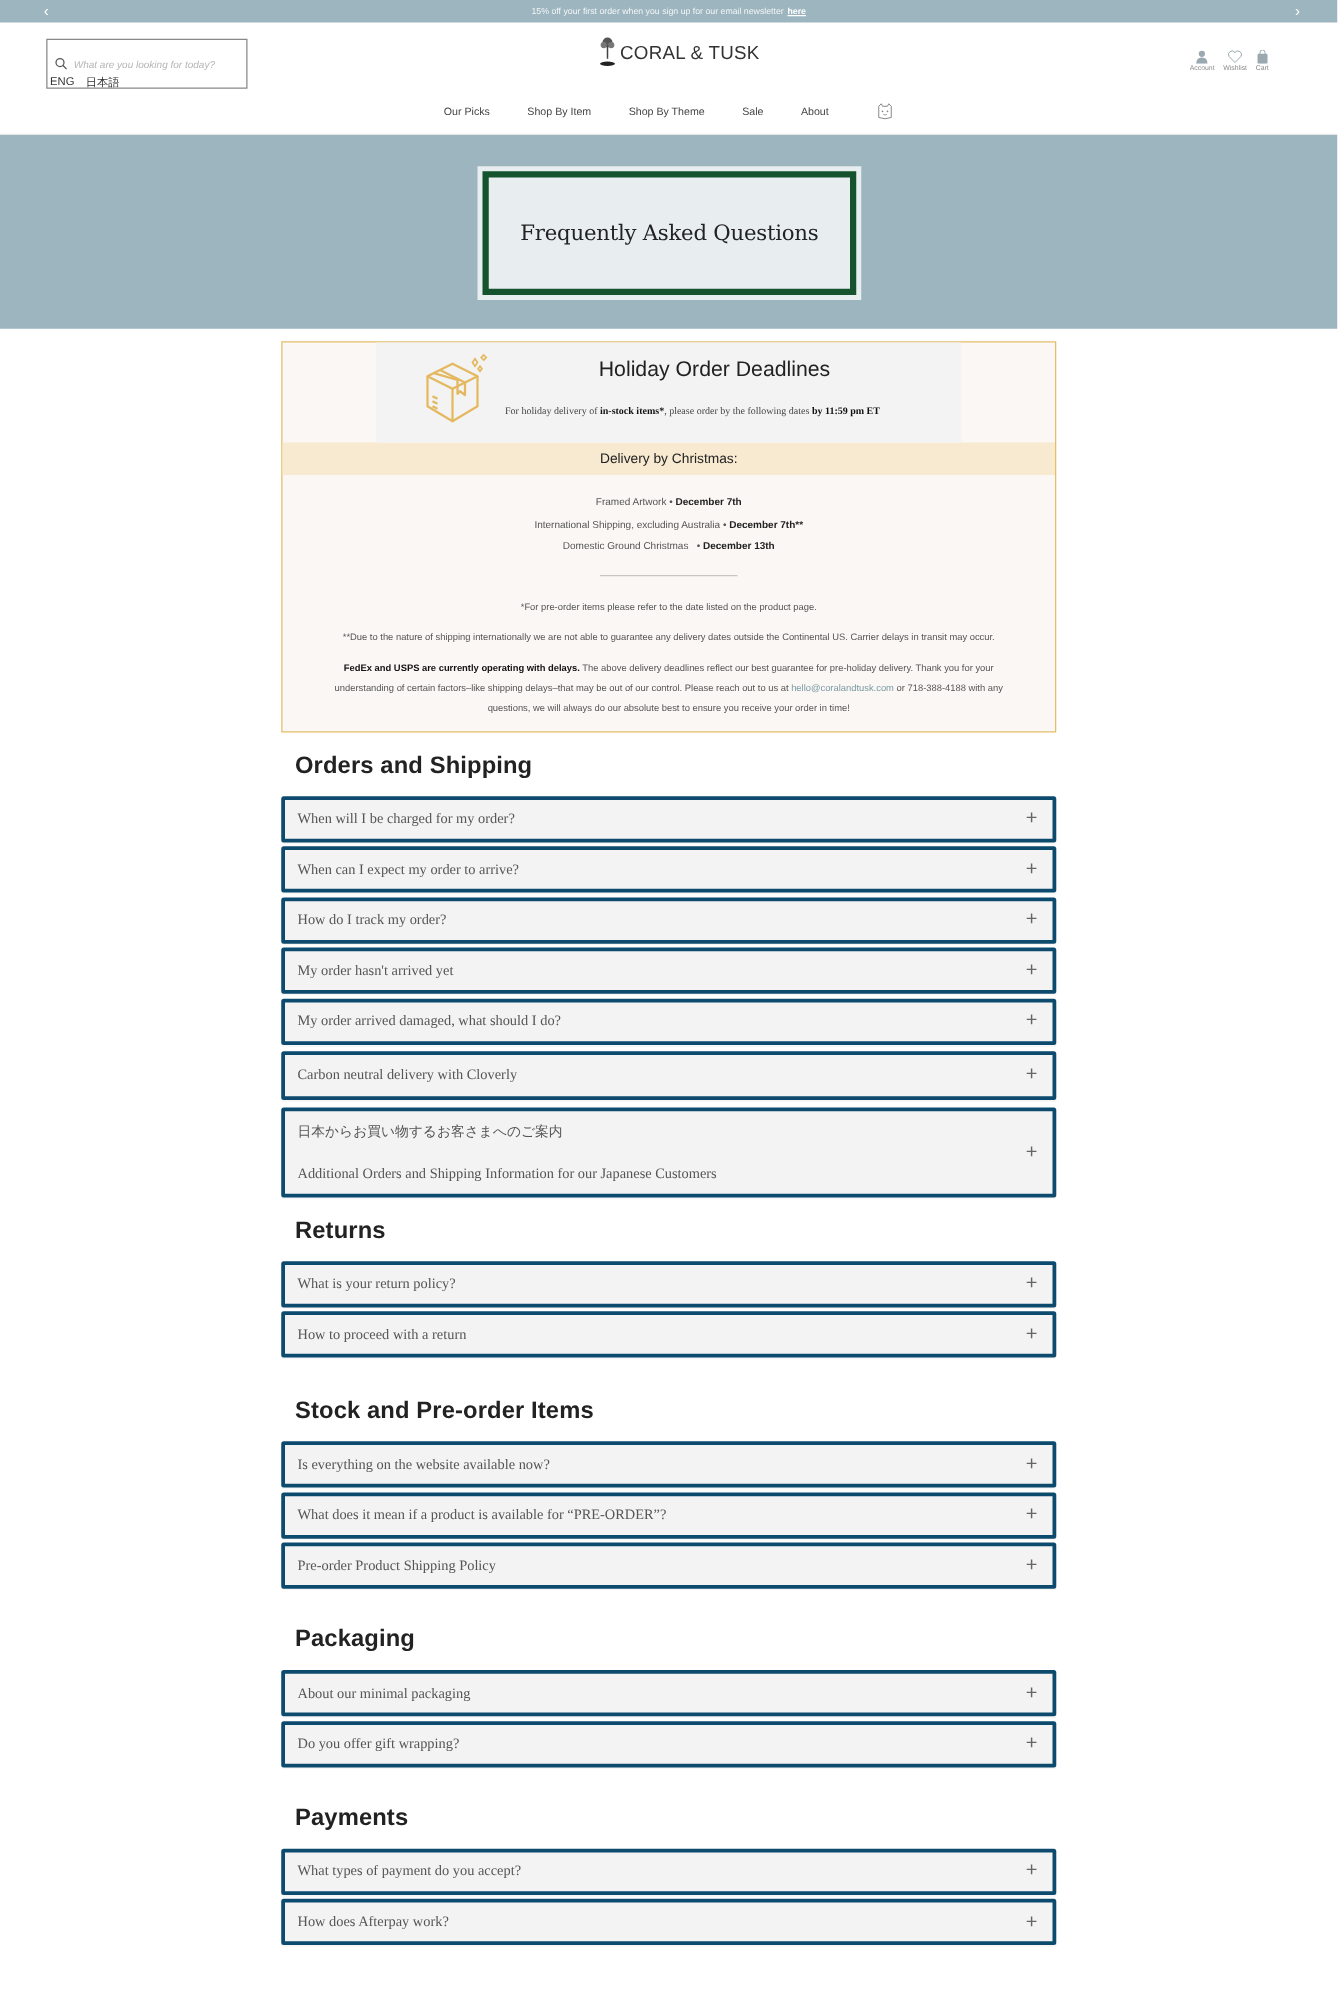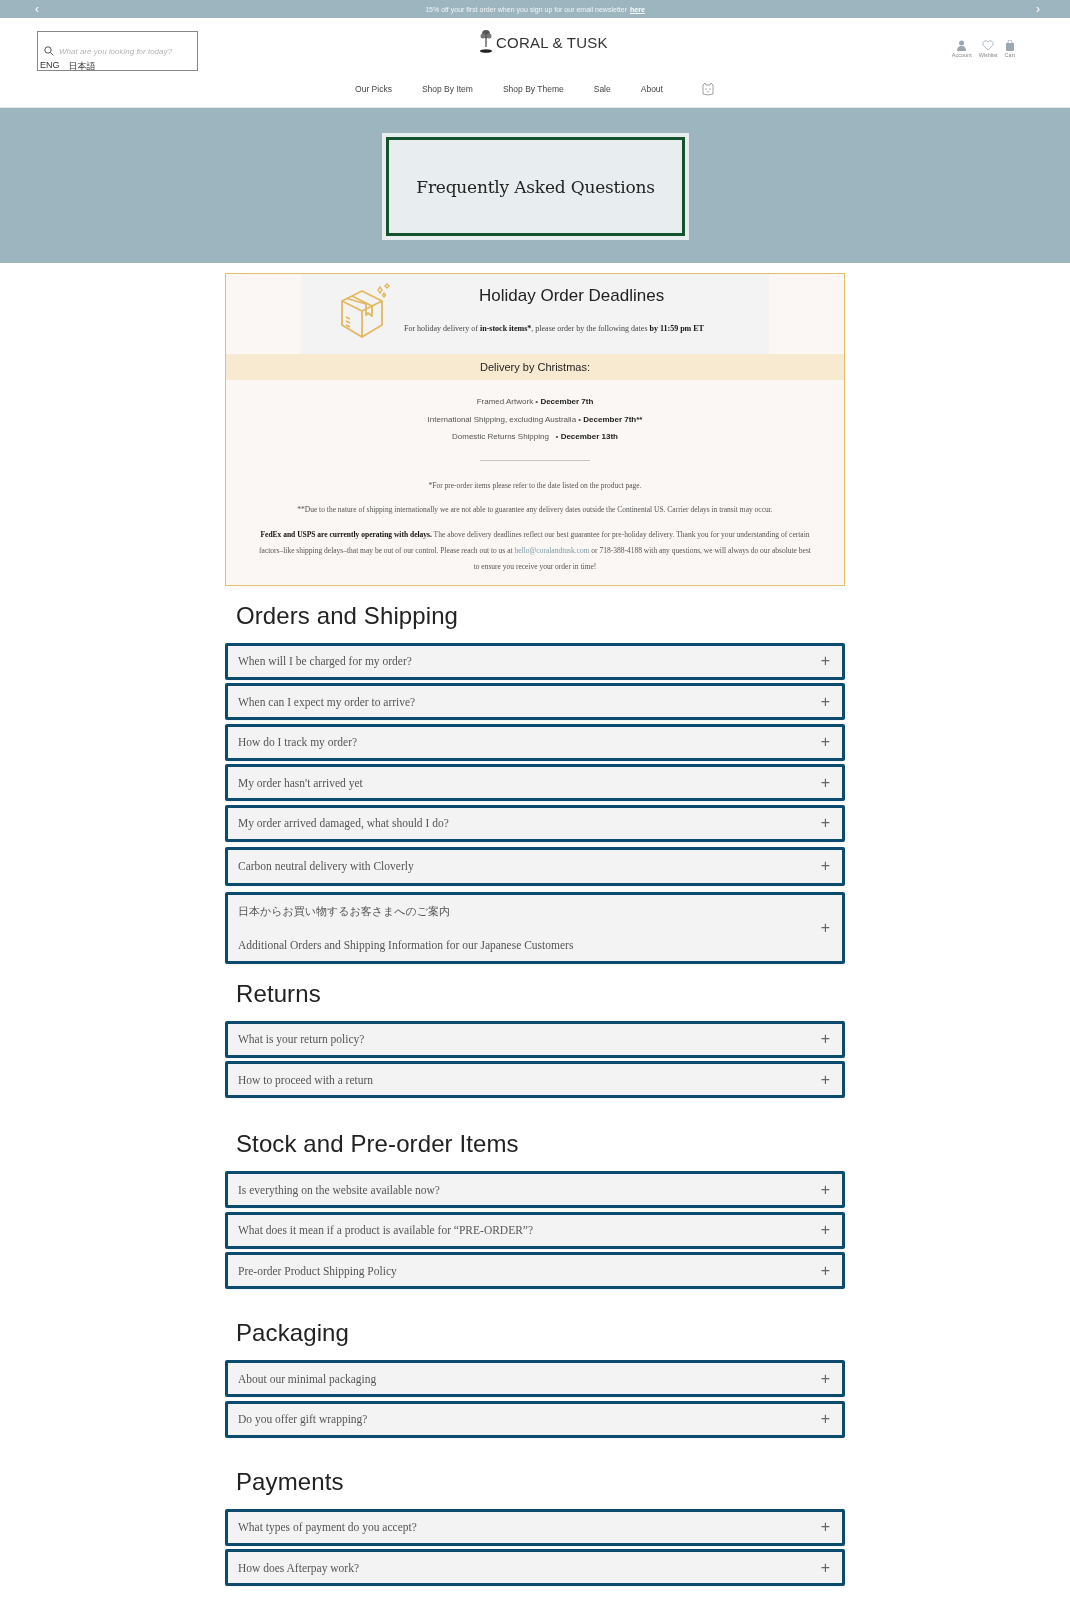--- a/index.html
+++ b/index.html
@@ -27,44 +27,44 @@
   .acct .it { display: flex; flex-direction: column; align-items: center; font-size: 5.5px; color: #888; cursor: pointer; }
   .acct svg { margin-bottom: 1px; }
 
   .nav { position: absolute; top: 66px; left: 0; right: 0; display: flex; justify-content: center; gap: 30px; font-size: 8.5px; color: #444; padding-left: 0; }
   .nav span { cursor: pointer; }
   .nav .mascot { margin-left: 8px; margin-top: -2px; }
 
   
   .hero { height: 155px; background: #9db5bf; position: relative; }
   .hero .card { position: absolute; left: 382px; top: 25px; width: 307px; height: 107px; background: #e8edf0; padding: 4px; }
-  .hero .card .inner { width: 100%; height: 100%; border: 3px solid #14532d; display: flex; align-items: center; justify-content: center; }
+  .hero .card .inner { width: 100%; height: 100%; border: 5px solid #14532d; display: flex; align-items: center; justify-content: center; }
   .hero h1 { font-family: "DejaVu Serif", serif; font-weight: normal; font-size: 17px; color: #222; letter-spacing: -0.2px; }
 
   
   .main { width: 620px; margin: 0 auto; padding-top: 10px; }
 
   .holiday { border: 1.5px solid #e4bf6a; background: #faf7f4; }
   .holiday .top { width: 468px; margin: 0 auto; background: #f3f3f3; height: 80px; position: relative; }
   .holiday .top .box-icon { position: absolute; left: 35px; top: 9px; }
   .holiday .top h2 { position: absolute; left: 178px; top: 12px; font-size: 17px; font-weight: normal; color: #222; }
   .holiday .top .sub { position: absolute; left: 103px; top: 50px; font-family: "Liberation Serif", serif; font-size: 8px; color: #444; white-space: nowrap; }
   .holiday .top .sub b { color: #111; }
   .holiday .band { background: #f8ead0; height: 26px; display: flex; align-items: center; justify-content: center; font-family: Liberation Sans, sans-serif; font-size: 11px; color: #222; }
   .holiday .dates { padding-top: 13px; text-align: center; font-size: 8px; color: #555; line-height: 17.5px; }
   .holiday .dates b { color: #222; font-weight: bold; }
   .holiday .rule { width: 110px; height: 1px; background: #c9c6c2; margin: 14px auto 17px; }
-  .holiday .note { text-align: center; font-family: Liberation Serif, serif; font-size: 7.5px; color: #555; line-height: 16px; padding: 0 30px; }
+  .holiday .note { text-align: center; font-family: Liberation Sans, sans-serif; font-size: 7.5px; color: #555; line-height: 16px; padding: 0 30px; }
   .holiday .note.pre { margin-bottom: 8px; }
   .holiday .note.intl { margin-bottom: 9px; }
   .holiday .note.delays { margin-bottom: 10px; }
   .holiday .note b { color: #111; }
   .holiday .note a { color: #7a9aa5; text-decoration: none; }
 
-  .section-title { font-size: 24px; font-weight: normal; color: #222; padding-left: 11px; letter-spacing: 0.1px; }
+  .section-title { font-size: 19px; font-weight: bold; color: #222; padding-left: 11px; letter-spacing: 0.1px; }
   .faq { border: 3px solid #0c4a6e; background: #f3f3f3; border-radius: 2px; height: 37px; display: flex; align-items: center; justify-content: space-between; padding: 0 12px 0 10px; margin-bottom: 3.5px; cursor: pointer; box-shadow: 0 1px 1px rgba(0,0,0,0.04); }
   .faq .q { font-family: "Liberation Serif", serif; font-size: 11.5px; color: #555; }
   .faq .plus { font-size: 16px; color: #666; font-weight: 300; line-height: 1; }
   .faq.tall { height: 72px; align-items: center; }
   .faq.tall .q-wrap { display: flex; flex-direction: column; gap: 20px; }
   .faq.tall .jp { font-family: "DejaVu Sans", sans-serif; font-size: 11px; color: #555; }
 </style>
 </head>
 <body>
 
@@ -163,21 +163,21 @@
           <path d="M48 10 L49.5 12 L48 14 L46.5 12 Z"></path>
         </g>
       </svg>
       <h2>Holiday Order Deadlines</h2>
       <p class="sub"><span>For holiday delivery of </span><b>in-stock items*</b><span>, please order by the following dates </span><b>by 11:59 pm ET</b></p>
     </div>
     <div class="band">Delivery by Christmas:</div>
     <div class="dates">
       <div><span>Framed Artwork</span> • <b>December 7th</b></div>
       <div><span>International Shipping, excluding Australia</span> • <b>December 7th**</b></div>
-      <div><span>Domestic Returns Shipping </span>&nbsp; • <b>December 13th</b></div>
+      <div><span>Domestic Ground Christmas </span>&nbsp; • <b>December 13th</b></div>
     </div>
     <div class="rule"></div>
     <p class="note pre">*For pre-order items please refer to the date listed on the product page.</p>
     <p class="note intl">**Due to the nature of shipping internationally we are not able to guarantee any delivery dates outside the Continental US. Carrier delays in transit may occur.</p>
     <p class="note delays"><b>FedEx and USPS are currently operating with delays.</b><span> The above delivery deadlines reflect our best guarantee for pre-holiday delivery. Thank you for your understanding of certain factors–like shipping delays–that may be out of our control. Please reach out to us at </span><a>hello@coralandtusk.com</a><span> or 718-388-4188 with any questions, we will always do our absolute best to ensure you receive your order in time!</span></p>
   </div>
 
   <h3 class="section-title" style="margin-top:16px;margin-bottom:13px;">Orders and Shipping</h3>
   <div class="faq">
       <span class="q">When will I be charged for my order?</span>

